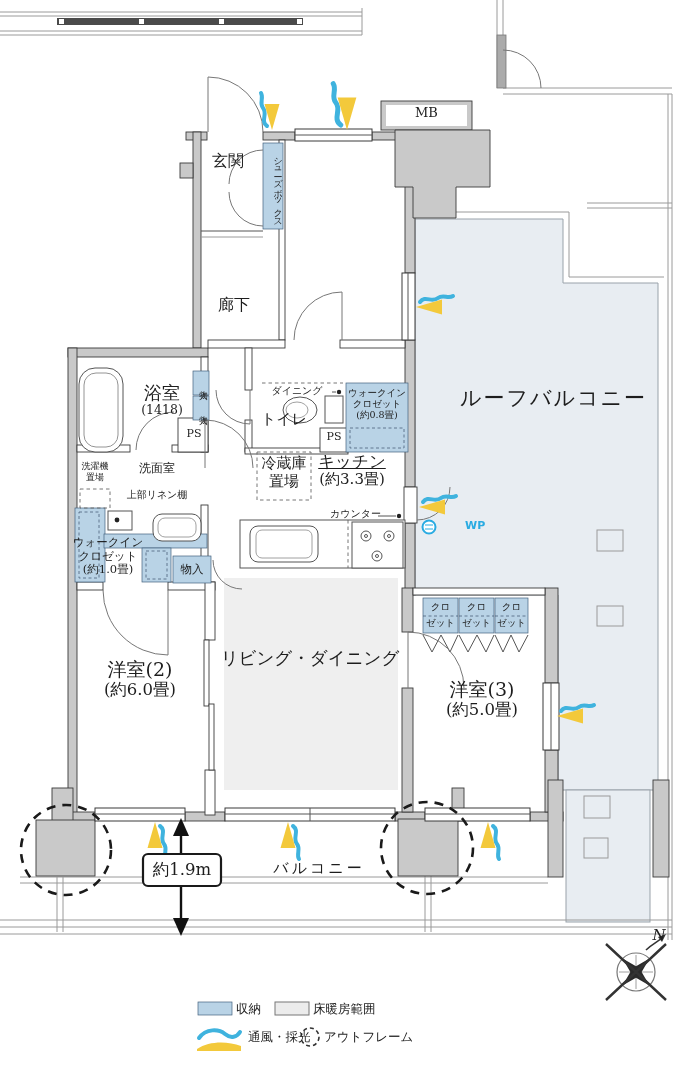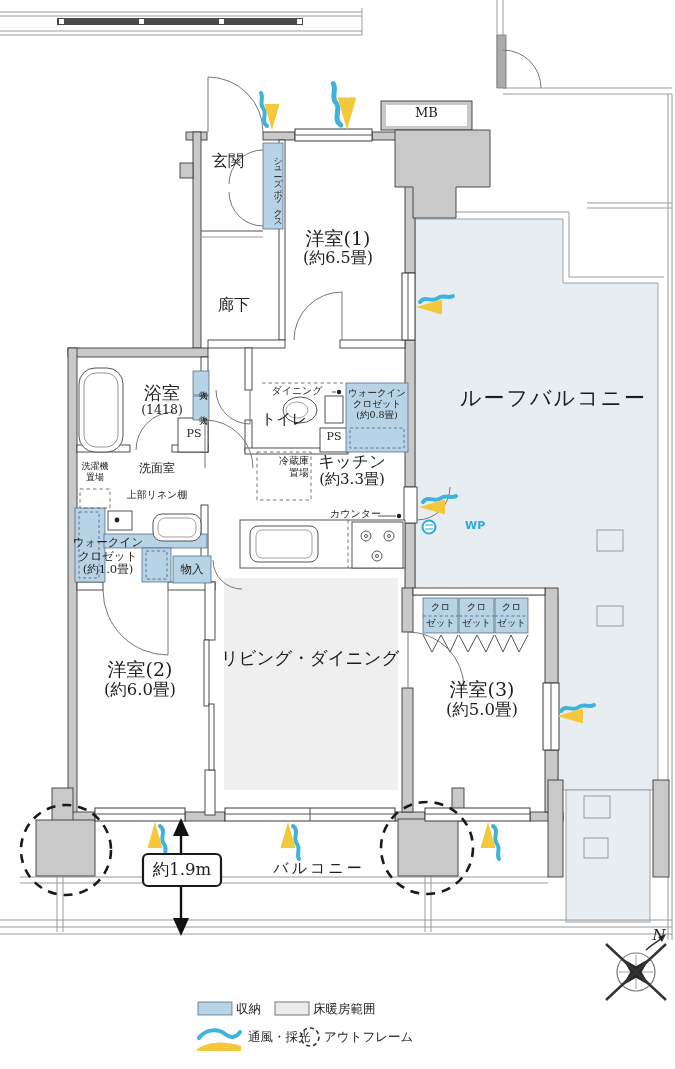--- a/index.html
+++ b/index.html
@@ -259,47 +259,43 @@
     <g>
       <path class="vb" d="M 199,1038 C 206,1028 219,1029 225,1034 C 231,1039 237,1037 240,1032" stroke-width="5"></path>
       <path class="vy" d="M 197,1049 C 209,1041 227,1041 241,1046 L 241,1051 L 197,1051 Z"></path>
     </g>
     <circle cx="310" cy="1037" r="9" fill="none" stroke="#333" stroke-width="1.6" stroke-dasharray="4 3"></circle>
   </g>
 </svg>
 
 <div class="lbl" style="left:200px;top:152px;width:56px;font-size:16px;">玄関</div>
 <div class="lbl vt" style="left:264px;top:147px;width:18px;height:80px;font-size:9px;">シューズボックス</div>
-<div class="lbl" style="left:272px;top:227px;width:132px;">
-  <span class="l2" style="font-size:19px;">洋室(1)</span>
-  <span class="l2" style="font-size:16px;">(約6.5畳)</span>
-</div>
 <div class="lbl" style="left:208px;top:296px;width:52px;font-size:16px;">廊下</div>
 <div class="lbl" style="left:381px;top:105px;width:91px;font-size:13px;">MB</div>
 <div class="lbl" style="left:120px;top:382px;width:84px;">
   <span class="l2" style="font-size:18px;">浴室</span>
   <span class="l2" style="font-size:12.5px;">(1418)</span>
 </div>
 <div class="lbl" style="left:180px;top:428px;width:28px;font-size:11px;">PS</div>
 <div class="lbl" style="left:320px;top:431px;width:28px;font-size:11px;">PS</div>
 <div class="lbl vt" style="left:194px;top:373px;width:14px;height:21px;font-size:8.5px;">物入</div>
 <div class="lbl vt" style="left:194px;top:398px;width:14px;height:21px;font-size:8.5px;">物入</div>
 <div class="lbl" style="left:260px;top:385px;width:74px;font-size:10px;">ダイニング</div>
 <div class="lbl" style="left:256px;top:411px;width:56px;font-size:15px;">トイレ</div>
 <div class="lbl" style="left:346px;top:387px;width:62px;font-size:9.5px;">
   <span class="l2">ウォークイン</span>
   <span class="l2">クロゼット</span>
   <span class="l2">(約0.8畳)</span>
 </div>
-<div class="lbl" style="left:259px;top:455px;width:50px;font-size:10px;text-align:right;">
+<div class="lbl" style="left:259px;top:455px;width:50px;font-size:15px;">
   <span class="l2">冷蔵庫</span>
   <span class="l2">置場</span>
 </div>
 <div class="lbl" style="left:300px;top:452px;width:104px;">
-  <span class="l2" style="font-size:16.5px;">キッチン</span>
+  <span class="l2" style="font-size:16.5px;text-decoration:underline;">キッチン</span>
   <span class="l2" style="font-size:15px;">(約3.3畳)</span>
 </div>
 <div class="lbl" style="left:330px;top:508px;width:48px;font-size:10px;">カウンター</div>
 <div class="lbl sans blue" style="left:437px;top:520px;width:26px;font-size:11px;text-align:left;margin-left:28px;">WP</div>
 <div class="lbl" style="left:74px;top:461px;width:42px;font-size:9px;">
   <span class="l2">洗濯機</span>
   <span class="l2">置場</span>
 </div>
 <div class="lbl" style="left:112px;top:461px;width:90px;font-size:12px;">洗面室</div>
 <div class="lbl" style="left:116px;top:489px;width:82px;font-size:10px;">上部リネン棚</div>

